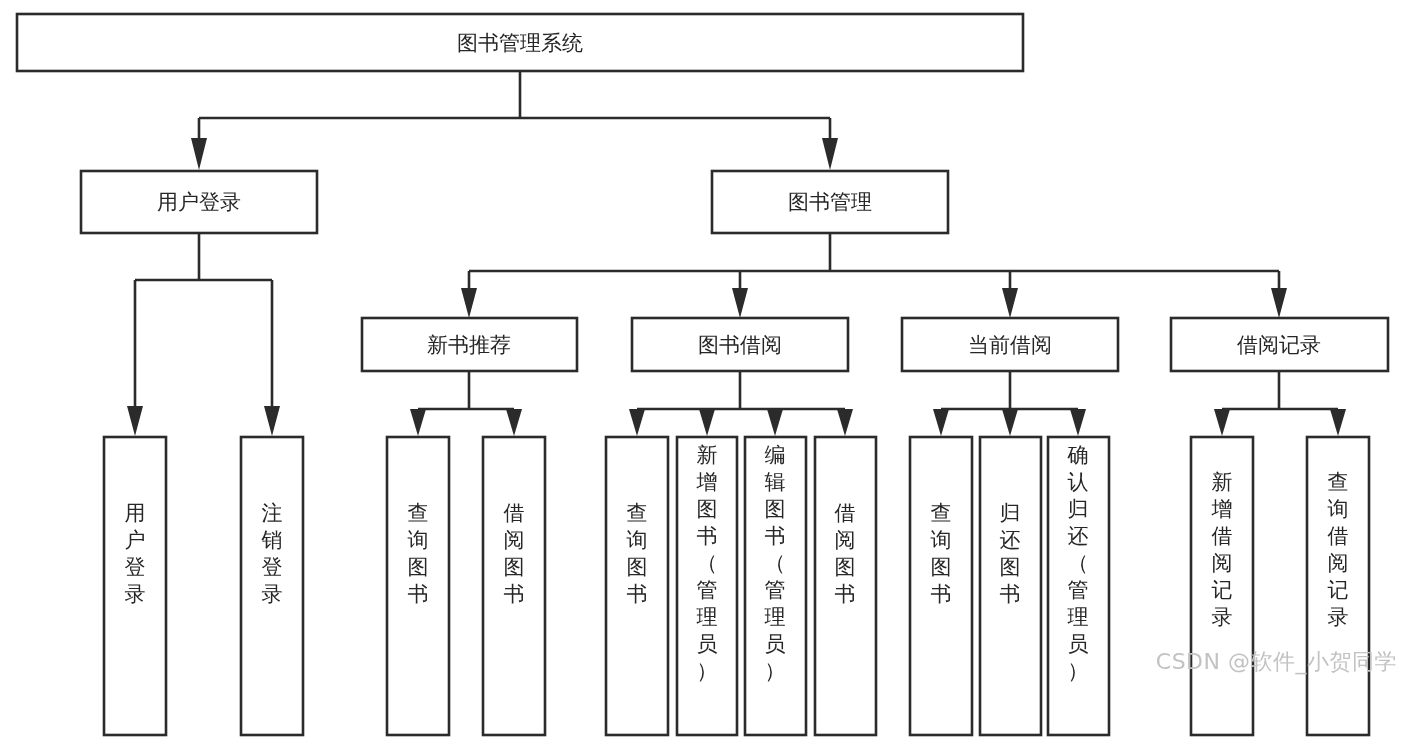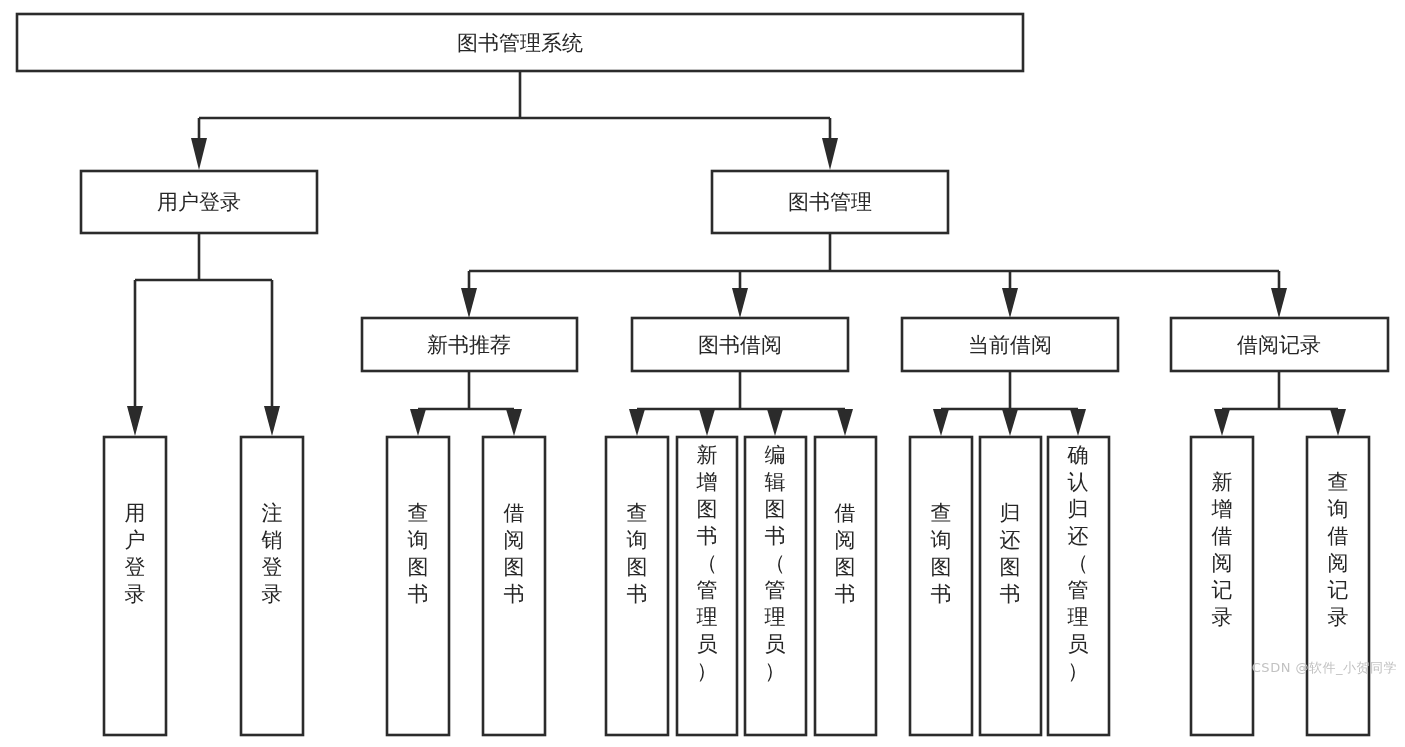--- a/index.html
+++ b/index.html
@@ -54,21 +54,21 @@
     font-family: "DejaVu Sans", "Liberation Sans", sans-serif;
     font-size: 21px;
     fill: #262626;
     text-anchor: middle;
   }
   .watermark {
     position: absolute;
     right: 8px;
     bottom: 6px;
     font-family: "DejaVu Sans", "Liberation Sans", sans-serif;
-    font-size: 13px;
+    font-size: 22px;
     color: #c2c2c2;
     letter-spacing: 0.5px;
     white-space: nowrap;
     user-select: none;
   }
 </style>
 </head>
 <body>
 
 <div id="diagram-root">

